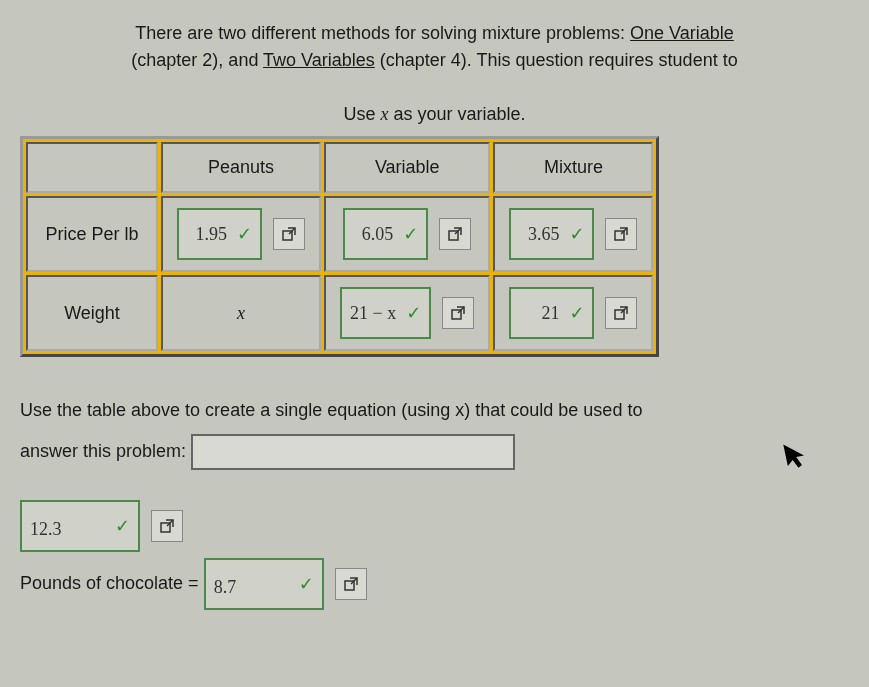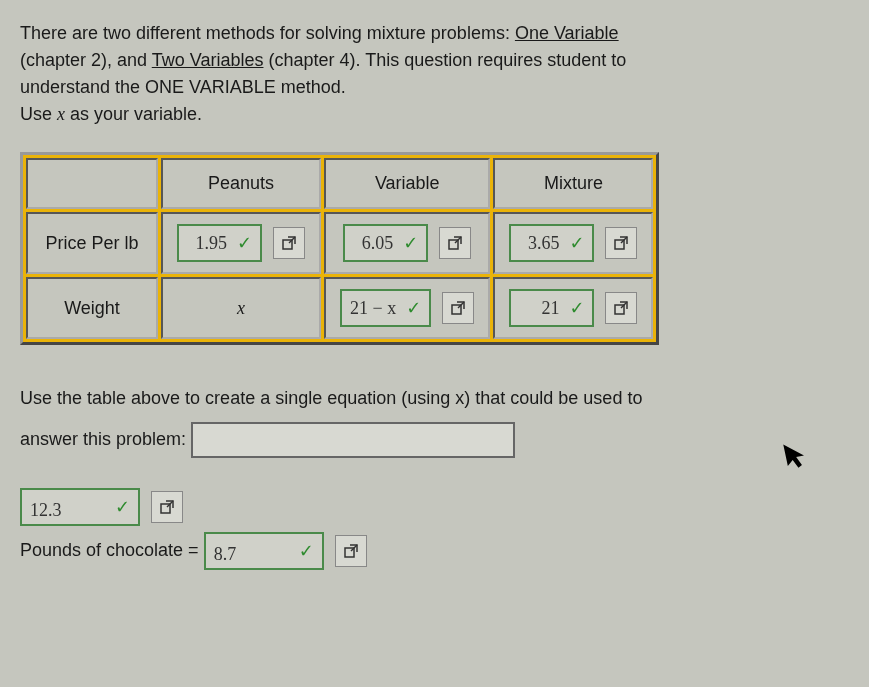--- a/index.html
+++ b/index.html
@@ -8,21 +8,22 @@
     font-family: Verdana, Geneva, sans-serif;
     background: #c5c6be;
     color: #1a1a1a;
     width: 869px;
     height: 687px;
     box-sizing: border-box;
     font-size: 18px;
     line-height: 1.5;
   }
   .intro {
-    margin-bottom: 24px;
+    margin-bottom: 8px;
+    text-align: center;
   }
   .intro .underline {
     text-decoration: underline;
   }
   .intro .italic {
     font-style: italic;
     font-family: "Times New Roman", serif;
   }
   table.mixture {
     border-collapse: separate;
@@ -43,21 +44,21 @@
     font-weight: normal;
   }
   table.mixture td.rowhdr {
     min-width: 100px;
   }
   .answer-box {
     display: inline-flex;
     align-items: center;
     border: 2px solid #4a8a4a;
     background: #d0d1c9;
-    padding: 3px 8px;
+    padding: 10px 8px;
     min-width: 40px;
     height: 28px;
     vertical-align: middle;
   }
   .answer-box .val {
     font-family: "Times New Roman", serif;
     color: #333;
     min-width: 40px;
     text-align: right;
   }
@@ -116,21 +117,21 @@
     transform: rotate(-12deg);
     pointer-events: none;
   }
 </style>
 </head>
 <body>
 
 <div class="intro">
   <span>There are two different methods for solving mixture problems: </span><span class="underline">One Variable</span><br>
   <span>(chapter 2), and </span><span class="underline">Two Variables</span><span> (chapter 4). This question requires student to</span><br>
-  <span>understand the ONE VARIABLE method.</span><br>
+  <br>
   <span>Use </span><span class="italic">x</span><span> as your variable.</span>
 </div>
 
 <table class="mixture">
   <tbody>
       <tr>
     <th></th>
     <th>Peanuts</th>
     <th>Variable</th>
     <th>Mixture</th>

